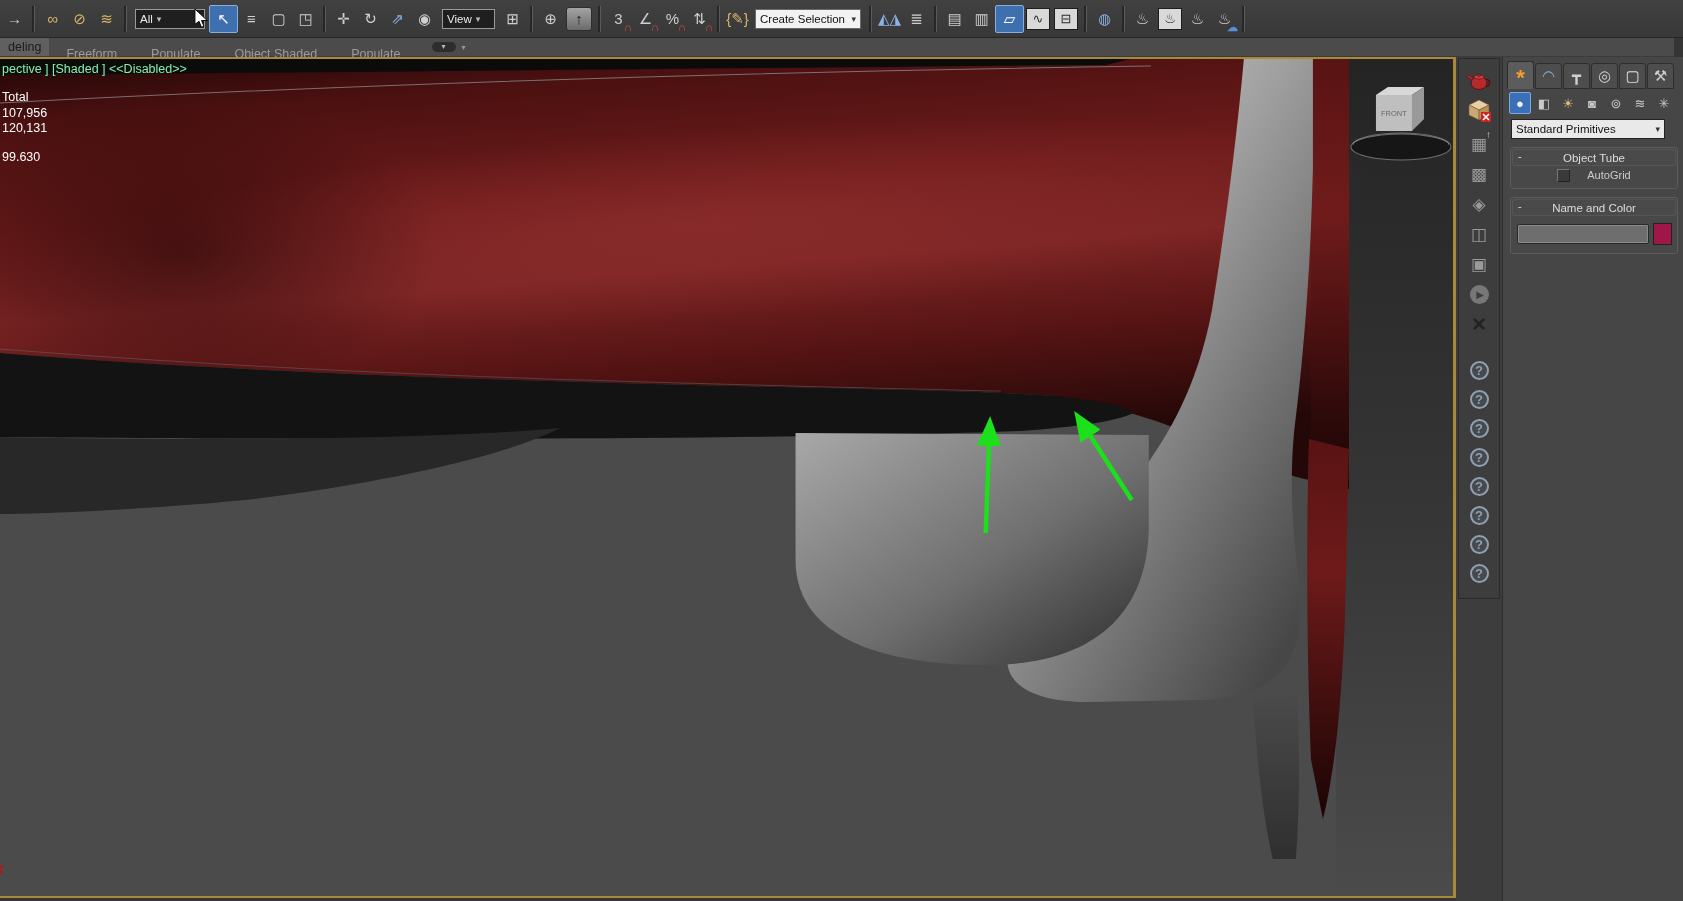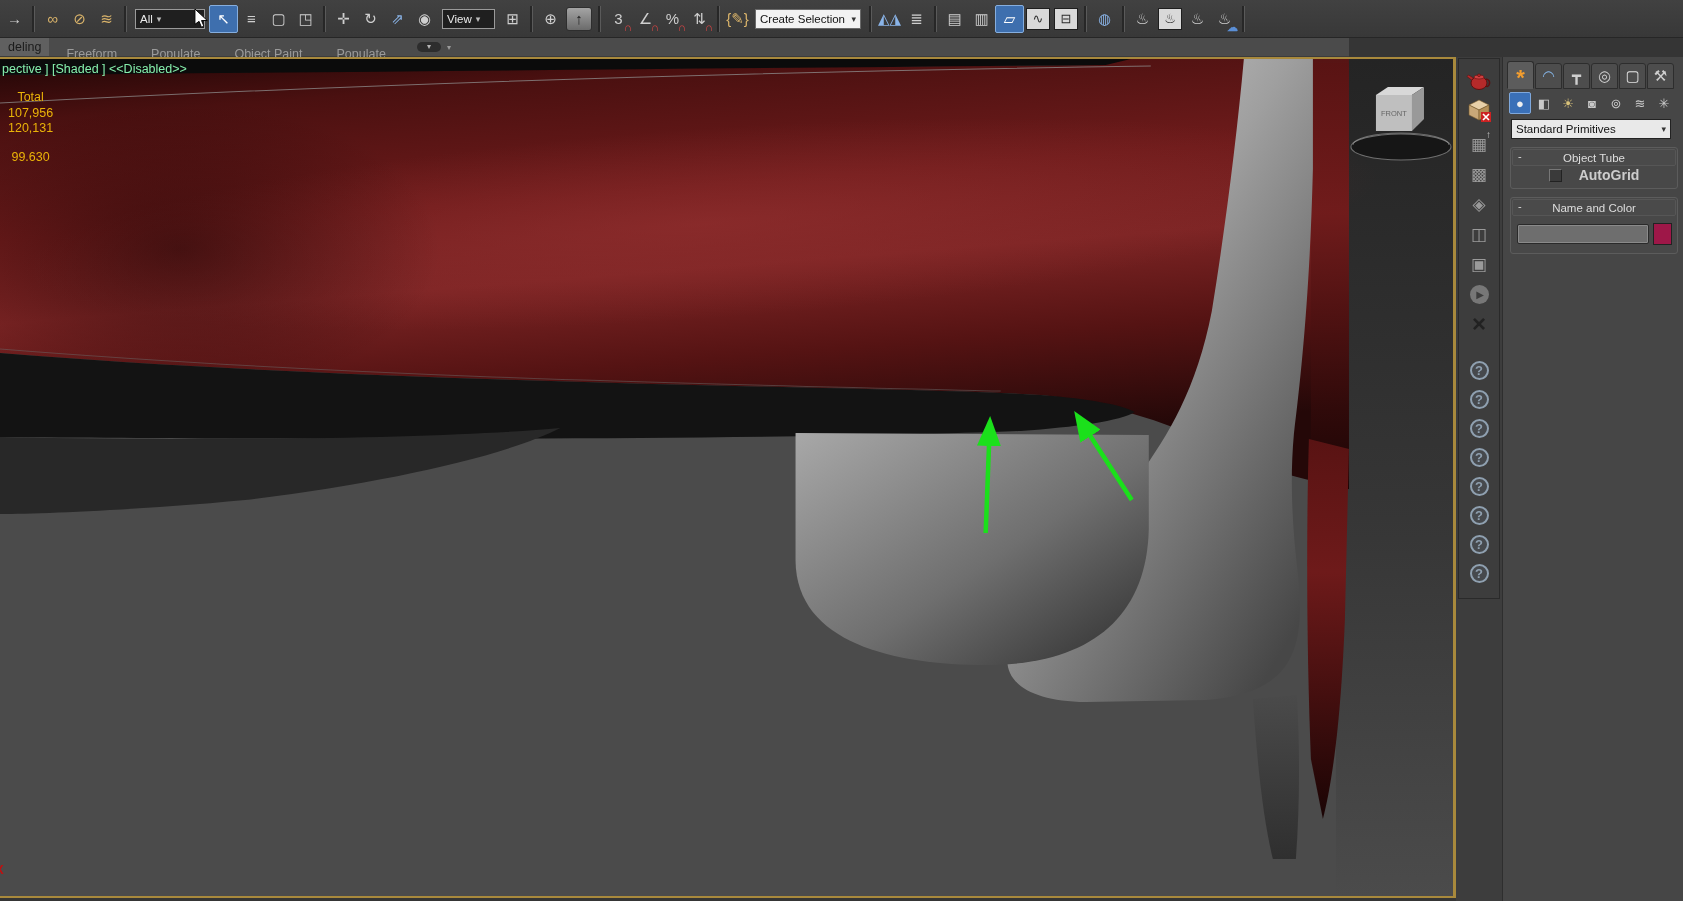--- a/index.html
+++ b/index.html
@@ -40,43 +40,43 @@
   .tb[data-kind~="combo"] .lb,.tb[data-kind~="combo-light"] .lb{
       white-space:nowrap;overflow:hidden;}
   .tb .ct{font-size:9px;color:#bbb;margin-left:4px;}
   .tb[data-kind~="combo-light"] .ct{color:#333;}
   .tb[data-kind~="w66"]{width:70px;}
   .tb[data-kind~="w64"]{width:53px;}
   .tb[data-kind~="w104"]{width:106px;}
 
   
   #ribbon{
-    position:absolute;left:0;top:38px;width:1349px;height:19px;
+    position:absolute;left:0;top:38px;width:1674px;height:19px;
     background:#4b4b4b;display:flex;align-items:stretch;border-bottom:1px solid #3c3c3c;
     box-sizing:border-box;
   }
   .rtab{display:flex;align-items:center;padding:16px 17px;font-size:12.5px;
         color:#9b9b9b;cursor:default;}
   .rtab[data-active="true"]{background:#606060;color:#1b1b1b;padding:0 8px;}
   .pill{width:24px;height:10px;border-radius:5px;background:#2d2d2d;color:#b5b5b5;
         font-size:8px;line-height:10px;text-align:center;align-self:center;
         margin-left:14px;}
   .mini-caret{font-size:8px;color:#9a9a9a;align-self:center;margin-left:6px;}
 
   
   #viewport{
     position:absolute;left:0;top:57px;width:1456px;height:841px;
     box-sizing:border-box;background:#4b4b4b;
     border-top:2px solid #a8893c;border-right:3px solid #a8893c;
     border-bottom:2px solid #a8893c;
   }
   #scene{position:absolute;left:0;top:0;width:1453px;height:837px;display:block;}
   .vp-label{position:absolute;left:2px;top:3px;color:#86efac;font-size:12.5px;}
-  .vp-stats{position:absolute;left:8px;top:31px;color:#eab308;font-size:12.5px;
-            line-height:15.5px;text-align:center;}
+  .vp-stats{position:absolute;left:2px;top:31px;color:#ffffff;font-size:12.5px;
+            line-height:15.5px;}
   .vp-stats .gap{height:13px;}
 
   
   #strip{
     position:absolute;left:1456px;top:57px;width:46px;height:844px;
     background:#3d3d3d;box-sizing:border-box;
   }
   #strip .inner{
     margin:1px 2px;border:1px solid #2a2a2a;height:541px;
     display:flex;flex-direction:column;align-items:center;padding-top:10px;
@@ -102,32 +102,32 @@
   }
   #panel-tabs{display:flex;height:30px;align-items:flex-end;padding:2px 2px 0 4px;gap:1px;}
   .ptab{width:27px;height:26px;display:flex;align-items:center;justify-content:center;
         background:#4d4d4d;border:1px solid #2d2d2d;border-radius:3px 3px 0 0;
         font-size:15px;box-sizing:border-box;}
   .ptab[data-active="true"]{background:#5c5c5c;height:28px;border-bottom-color:#5c5c5c;}
   #panel-cats{display:flex;height:26px;align-items:center;padding:1px 2px 0 6px;gap:2px;}
   .pcat{width:22px;height:22px;display:flex;align-items:center;justify-content:center;
         color:#c9c9c9;font-size:13px;border-radius:2px;box-sizing:border-box;}
   .pcat[data-active="true"]{background:#3a70b8;border:1px solid #7fa8dc;color:#fff;}
-  .pcombo{margin:3px 12px 0 8px;height:18px;background:#e9e9e9;border:1px solid #222;
+  .pcombo{margin:3px 18px 0 8px;height:18px;background:#e9e9e9;border:1px solid #222;
         color:#111;font-size:11.5px;display:flex;align-items:center;
         justify-content:space-between;padding:0 4px;}
   .pcombo .ct{font-size:9px;color:#333;}
   .rollout{margin:8px 5px 0 7px;border:1px solid #5c5c5c;border-radius:3px;
         background:#484848;padding-bottom:5px;}
   .r-head{position:relative;height:15px;margin:1px;border:1px solid #565656;
         border-radius:2px;color:#dedede;font-size:11.5px;display:flex;
         align-items:center;justify-content:center;background:#4a4a4a;}
   .r-head .minus{position:absolute;left:5px;top:0;font-size:11px;color:#dedede;}
   .autogrid{display:flex;align-items:center;justify-content:center;gap:17px;
-        height:16px;margin-top:1px;color:#cccccc;font-size:14px;font-weight:bold;}
+        height:16px;margin-top:1px;color:#cccccc;font-size:11px;}
   .cbx{width:11px;height:11px;background:#3a3a3a;border:1px solid #777;
         border-right-color:#222;border-bottom-color:#222;}
   .objgrid{display:grid;grid-template-columns:1fr 1fr;gap:3px 6px;padding:3px 6px 2px 6px;}
   .obj-btn{height:16px;background:#4f4f4f;border:1px solid #6e6e6e;
         border-right-color:#2c2c2c;border-bottom-color:#2c2c2c;border-radius:2px;
         color:#d8d8d8;font-size:11.5px;display:flex;align-items:center;
         justify-content:center;}
   .obj-btn:empty{visibility:hidden;}
   .nc-row{display:flex;align-items:center;gap:4px;padding:6px 5px 3px 6px;}
   .nc-input{flex:1;height:18px;background:#6e6e6e;border:1px solid #2a2a2a;
@@ -419,21 +419,21 @@
 
       <span class="rtab" data-active="false">
         <span>Freeform</span>
       </span>
 
       <span class="rtab" data-active="false">
         <span>Populate</span>
       </span>
 
       <span class="rtab" data-active="false">
-        <span>Object Paint</span>
+        <span>Object Shaded</span>
       </span>
 
       <span class="rtab" data-active="false">
         <span>Populate</span>
       </span>
     </span>
   <span class="pill">▾</span>
   <span class="mini-caret">▾</span>
 </div>
 

